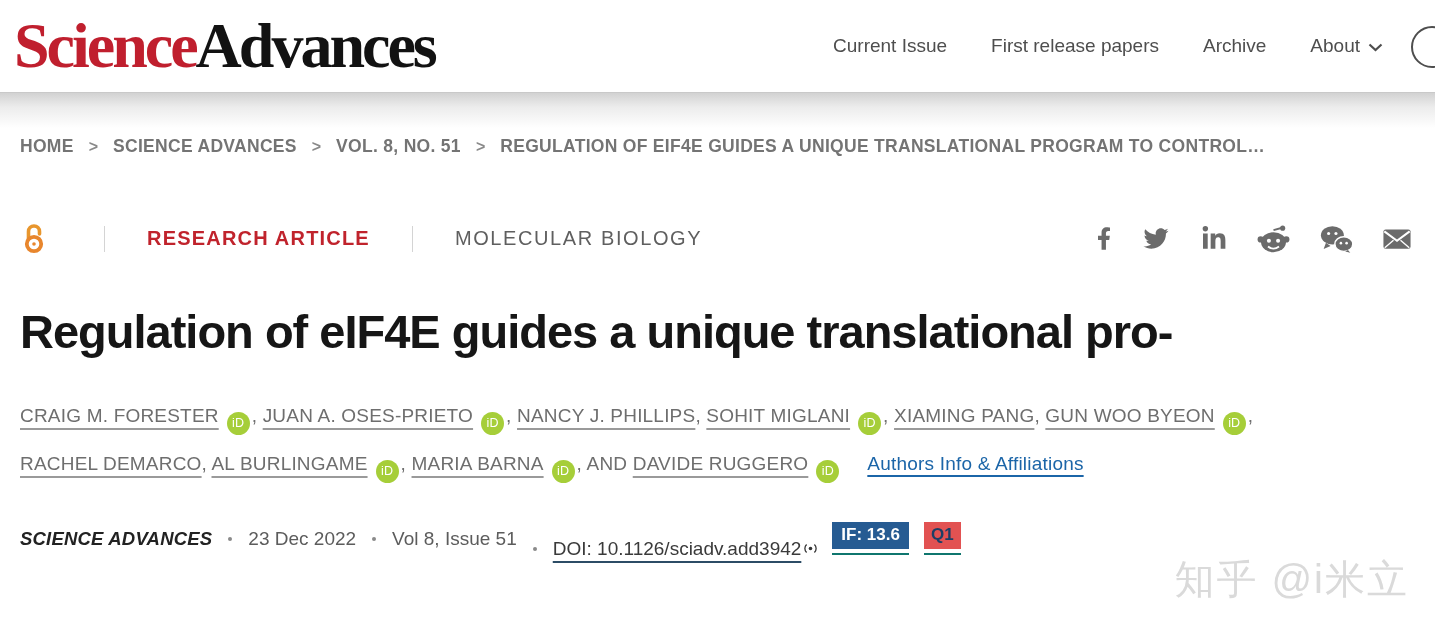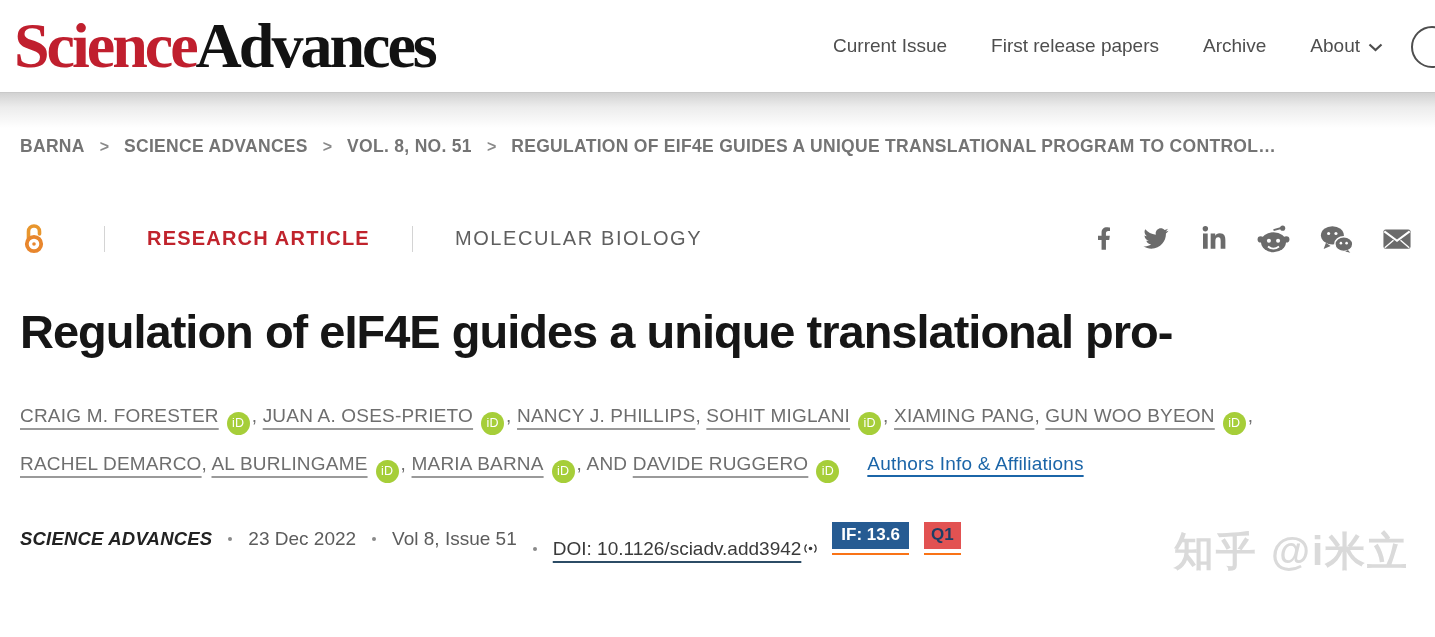--- a/index.html
+++ b/index.html
@@ -44,27 +44,27 @@
   .and-word { color:#6e6e6e; }
   .aff-link { color:#1b65a8; text-decoration:underline; text-underline-offset:5px; text-decoration-thickness:1.5px; margin-left:26px; cursor:pointer; white-space:nowrap; }
 
   
   .meta { display:flex; align-items:center; padding:0 20px; margin-top:34px; font-size:19px; color:#5c5c5c; }
   .journal { font-style:italic; font-weight:700; color:#222; font-size:18.5px; letter-spacing:.2px; }
   .dot { width:4px; height:4px; border-radius:50%; background:#8a8a8a; margin:0 16px; flex:none; }
   .doi-group { position:relative; top:10px; display:flex; align-items:center; }
   .doi-link { color:#3a3a3a; text-decoration:underline; text-underline-offset:6px; text-decoration-thickness:1.5px; text-decoration-color:#2c4c66; cursor:pointer; white-space:nowrap; }
   .broadcast { margin-left:2px; display:inline-flex; }
-  .badge-link { display:inline-block; border-bottom:2px solid #f97316; padding-bottom:4px; margin-left:14px; cursor:pointer; }
+  .badge-link { display:inline-block; border-bottom:2px solid #0f766e; padding-bottom:4px; margin-left:14px; cursor:pointer; }
   .badge-if { background:#265b92; color:#fff; font-weight:700; font-size:17px; padding:3px 9px 4px; display:inline-block; }
   .badge-q1 { background:#e25252; color:#1d3f66; font-weight:700; font-size:17px; padding:3px 7px 4px; display:inline-block; }
   .badge-link.q1 { margin-left:15px; }
 
   
-  .watermark { position:absolute; right:26px; top:524px; font-size:40px; color:#dadada; font-weight:700; letter-spacing:2px; pointer-events:none; }
+  .watermark { position:absolute; right:26px; top:552px; font-size:40px; color:#dadada; font-weight:400; letter-spacing:2px; pointer-events:none; }
 </style>
 </head>
 <body>
 
 <div class="header">
   <div class="logo">
     <span class="sci">Science</span><span class="adv">Advances</span>
   </div>
   <div class="nav">
       <div class="nav-item">Current Issue</div>
@@ -72,21 +72,21 @@
       <div class="nav-item">Archive</div>
       <div class="nav-item">About<span><svg width="15" height="9" viewBox="0 0 15 9">
             <polyline points="1.5,1.5 7.5,7 13.5,1.5" fill="none" stroke="#4e4e4e" stroke-width="2.2"></polyline>
           </svg></span></div>
     </div>
   <div class="search-partial"></div>
 </div>
 
 <div class="band"></div>
 <div class="breadcrumb">
-    <a class="crumb">BARNA</a>
+    <a class="crumb">HOME</a>
     <span class="crumb-sep">&gt;</span>
     <a class="crumb">SCIENCE ADVANCES</a>
     <span class="crumb-sep">&gt;</span>
     <a class="crumb">VOL. 8, NO. 51</a>
     <span class="crumb-sep">&gt;</span>
     <a class="crumb">REGULATION OF EIF4E GUIDES A UNIQUE TRANSLATIONAL PROGRAM TO CONTROL…</a>
   </div>
 
 <div class="article-row">
   <span class="oa-icon">

